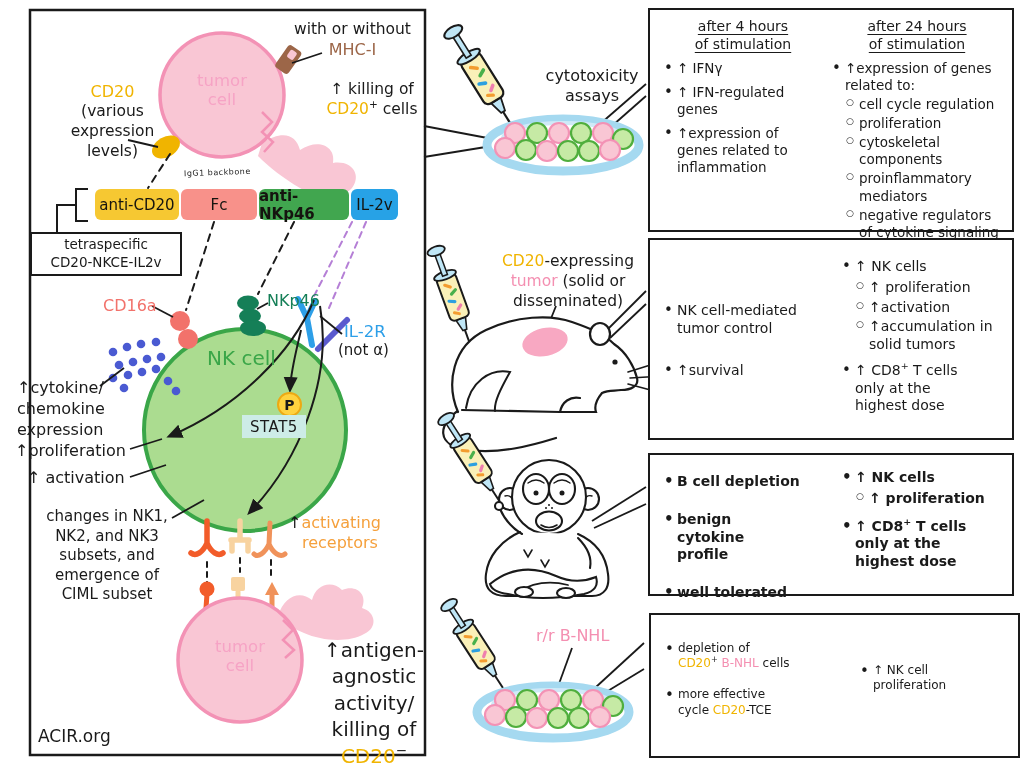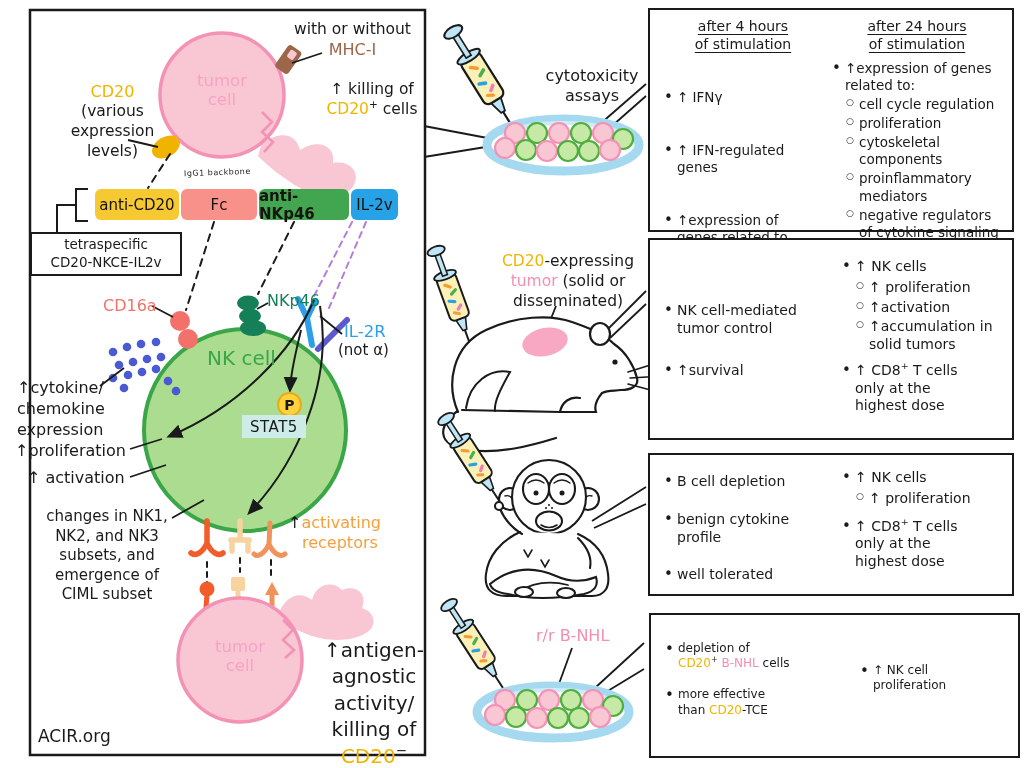--- a/index.html
+++ b/index.html
@@ -333,21 +333,21 @@
 
   <div class="lbl center" style="left:492px;top:252px;width:152px;font-size:15.5px;">
     <div><span class="c-yellow" data-bind="middle.mouse_label.name">CD20</span><span data-bind="middle.mouse_label.seg1">-expressing</span></div>
     <div><span class="c-pink" data-bind="middle.mouse_label.name2">tumor</span><span data-bind="middle.mouse_label.seg2"> (solid or</span></div>
     <div data-bind="middle.mouse_label.seg3">disseminated)</div>
   </div>
 
   <div class="lbl c-pink" style="left:536px;top:626px;font-size:16px;" data-bind="middle.bnhl_label">r/r B-NHL</div>
 
   <div class="box" style="left:648px;top:8px;width:366px;height:224px;">
-    <div class="col" style="width:158px;gap:29px;">
+    <div class="col" style="width:158px;">
       <div class="bhead" data-bind="boxes.box1.col1.header">after 4 hours
 of stimulation</div>
       <div class="bullet" data-bind="boxes.box1.col1.items.0">↑ IFNγ</div>
       <div class="bullet" data-bind="boxes.box1.col1.items.1">↑ IFN-regulated genes</div>
       <div class="bullet" data-bind="boxes.box1.col1.items.2">↑expression of genes related to inflammation</div>
     </div>
     <div class="col" style="flex:1;">
       <div class="bhead" data-bind="boxes.box1.col2.header">after 24 hours
 of stimulation</div>
       <div class="bullet" style="margin-bottom:2px;" data-bind="boxes.box1.col2.lead">↑expression of genes related to:</div>
@@ -366,42 +366,42 @@
     </div>
     <div class="col" style="flex:1;padding-top:10px;">
       <div class="bullet" style="margin-bottom:3px;" data-bind="boxes.box2.col2.lead">↑ NK cells</div>
       <div class="sub" data-bind="boxes.box2.col2.subs.0">↑ proliferation</div>
       <div class="sub" data-bind="boxes.box2.col2.subs.1">↑activation</div>
       <div class="sub" style="margin-bottom:8px;" data-bind="boxes.box2.col2.subs.2">↑accumulation in solid tumors</div>
       <div class="bullet" style="width:130px;"><span data-bind="boxes.box2.col2.cd8.pre">↑ CD8</span><sup data-bind="boxes.box2.col2.cd8.sup">+</sup><span data-bind="boxes.box2.col2.cd8.post"> T cells only at the highest dose</span></div>
     </div>
   </div>
 
-  <div class="box" style="left:648px;top:453px;width:366px;height:143px;font-size:14px;">
+  <div class="box" style="left:648px;top:453px;width:366px;height:143px;font-size:14px;font-weight:bold;">
     <div class="col" style="width:168px;padding-top:10px;">
       <div class="bullet" style="margin-bottom:20px;" data-bind="boxes.box3.col1.items.0">B cell depletion</div>
       <div class="bullet" style="margin-bottom:20px;width:120px;" data-bind="boxes.box3.col1.items.1">benign cytokine profile</div>
       <div class="bullet" data-bind="boxes.box3.col1.items.2">well tolerated</div>
     </div>
     <div class="col" style="flex:1;padding-top:6px;">
       <div class="bullet" style="margin-bottom:3px;" data-bind="boxes.box3.col2.lead">↑ NK cells</div>
       <div class="sub" style="margin-bottom:10px;" data-bind="boxes.box3.col2.subs.0">↑ proliferation</div>
       <div class="bullet" style="width:130px;"><span data-bind="boxes.box3.col2.cd8.pre">↑ CD8</span><sup data-bind="boxes.box3.col2.cd8.sup">+</sup><span data-bind="boxes.box3.col2.cd8.post"> T cells only at the highest dose</span></div>
     </div>
   </div>
 
   <div class="box" style="left:649px;top:613px;width:371px;height:145px;font-size:12px;">
     <div class="col" style="width:185px;padding-top:18px;">
       <div class="bullet" style="margin-bottom:16px;">
         <div data-bind="boxes.box4.item1.line1">depletion of</div>
         <div><span class="c-yellow" data-bind="boxes.box4.item1.cd20">CD20</span><sup data-bind="boxes.box4.item1.sup">+</sup><span class="c-pink" data-bind="boxes.box4.item1.bnhl"> B-NHL</span><span data-bind="boxes.box4.item1.post"> cells</span></div>
       </div>
       <div class="bullet">
         <div data-bind="boxes.box4.item2.line1">more effective</div>
-        <div><span data-bind="boxes.box4.item2.line2pre">than </span><span class="c-yellow" data-bind="boxes.box4.item2.cd20">CD20</span><span data-bind="boxes.box4.item2.post">-TCE</span></div>
+        <div><span data-bind="boxes.box4.item2.line2pre">cycle </span><span class="c-yellow" data-bind="boxes.box4.item2.cd20">CD20</span><span data-bind="boxes.box4.item2.post">-TCE</span></div>
       </div>
     </div>
     <div class="col" style="flex:1;padding-top:40px;">
       <div class="bullet" data-bind="boxes.box4.right">↑ NK cell
 proliferation</div>
     </div>
   </div>
 
 </div>
 

